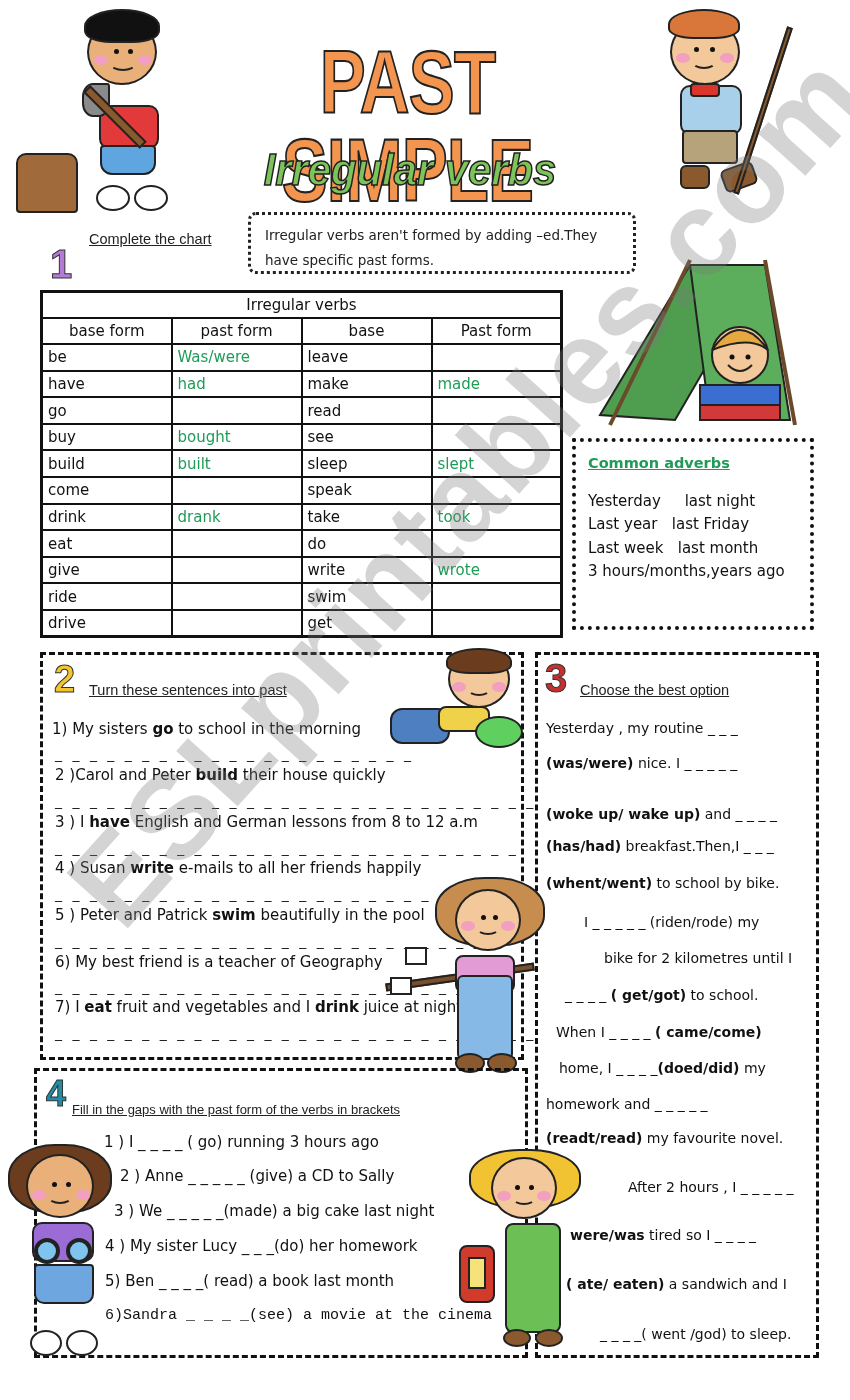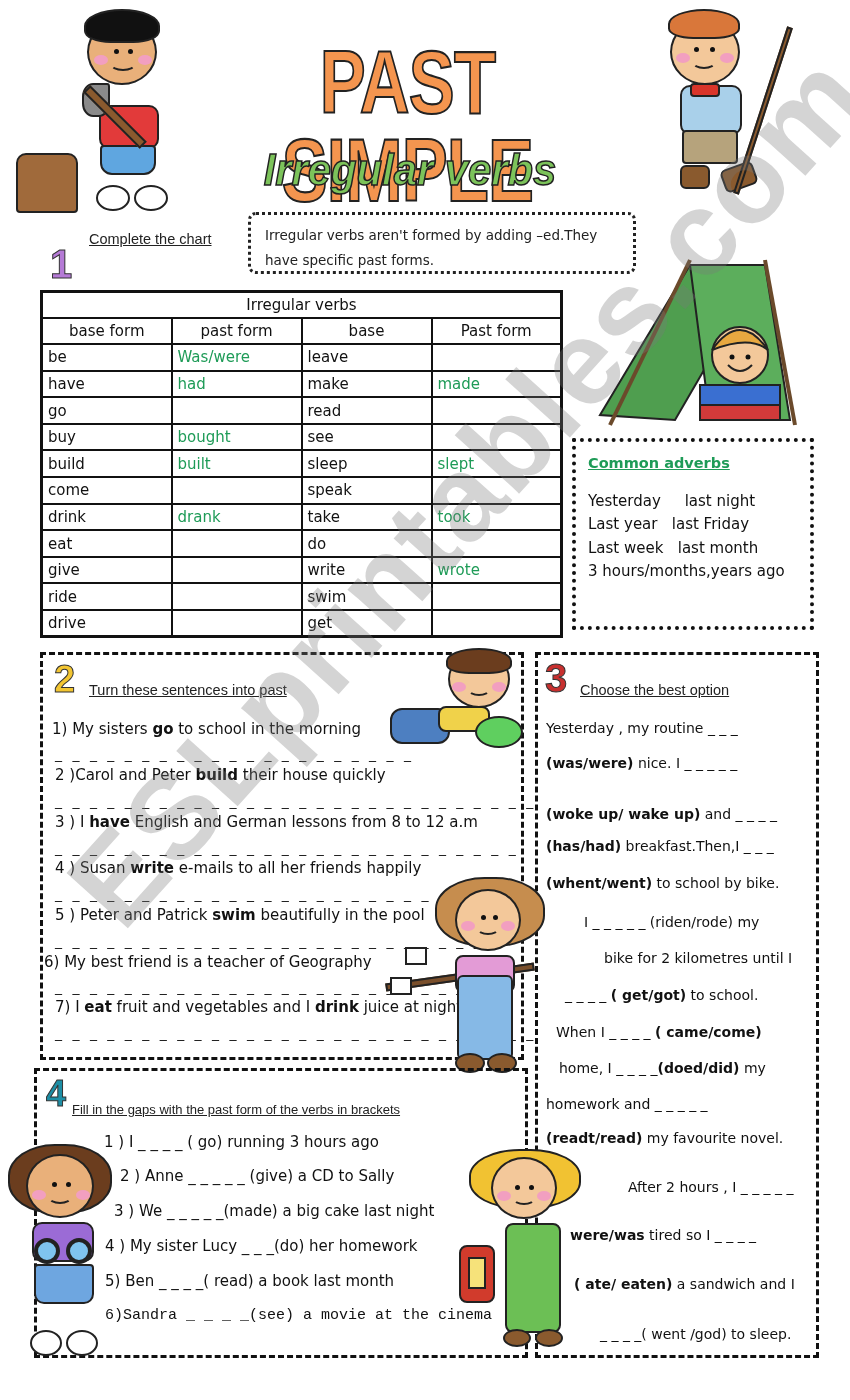--- a/index.html
+++ b/index.html
@@ -254,21 +254,21 @@
 
 <div class="line" style="left:55px;top:813px;"><span>3 ) I </span><b>have</b><span> English and German lessons from 8 to 12 a.m</span></div>
 <div class="blank" style="left:55px;top:840px;">_ _ _ _ _ _ _ _ _ _ _ _ _ _ _ _ _ _ _ _ _ _ _ _ _ _ _</div>
 
 <div class="line" style="left:55px;top:859px;"><span>4 ) Susan </span><b>write</b><span> e-mails to all her friends happily</span></div>
 <div class="blank" style="left:55px;top:886px;">_ _ _ _ _ _ _ _ _ _ _ _ _ _ _ _ _ _ _ _ _ _</div>
 
 <div class="line" style="left:55px;top:906px;"><span>5 ) Peter and Patrick </span><b>swim</b><span> beautifully in the pool</span></div>
 <div class="blank" style="left:55px;top:933px;">_ _ _ _ _ _ _ _ _ _ _ _ _ _ _ _ _ _ _ _ _ _ _ _ _</div>
 
-<div class="line" style="left:44px;top:953px;"><span>6)  My best friend is a teacher of Geography</span></div>
+<div class="line" style="left:55px;top:953px;"><span>6)  My best friend is a teacher of Geography</span></div>
 <div class="blank" style="left:55px;top:979px;">_ _ _ _ _ _ _ _ _ _ _ _ _ _ _ _ _ _ _ _ _ _ _ _ _ _</div>
 
 <div class="line" style="left:55px;top:998px;"><span>7)  I </span><b>eat</b><span>  fruit and vegetables and I </span><b>drink</b><span> juice at night</span></div>
 <div class="blank" style="left:55px;top:1025px;">_ _ _ _ _ _ _ _ _ _ _ _ _ _ _ _ _ _ _ _ _ _ _ _ _ _ _ _</div>
 
 <div class="art" style="left:380px;top:648px;width:155px;height:120px;">
   <div class="body-part" style="left:10px;top:60px;width:60px;height:36px;background:#4d7fc1;border-radius:12px;"></div>
   <div class="body-part" style="left:58px;top:58px;width:52px;height:26px;background:#f0d24a;border-radius:8px;"></div>
   <div class="body-part" style="left:95px;top:68px;width:48px;height:32px;background:#5fcf5f;border-radius:50%;"></div>
   <div class="kid-head" style="left:68px;top:2px;width:62px;height:58px;background:#f3c89a;"></div>
@@ -289,21 +289,21 @@
 <div class="s3text" style="left:546px;top:875px;"><b>(whent/went)</b><span> to school by bike.</span></div>
 <div class="s3text" style="left:584px;top:914px;"><span>I _ _ _ _ _ (riden/rode) my</span></div>
 <div class="s3text" style="left:604px;top:950px;"><span>bike for 2 kilometres until I</span></div>
 <div class="s3text" style="left:565px;top:987px;"><span>_ _ _ _ </span><b>( get/got)</b><span> to school.</span></div>
 <div class="s3text" style="left:556px;top:1024px;"><span>When  I  _ _ _ _ </span><b>( came/come)</b><span></span></div>
 <div class="s3text" style="left:559px;top:1060px;"><span>home, I _ _ _ _</span><b>(doed/did)</b><span> my</span></div>
 <div class="s3text" style="left:546px;top:1096px;"><span>homework and _ _ _ _ _</span></div>
 <div class="s3text" style="left:546px;top:1130px;"><b>(readt/read)</b><span> my favourite novel.</span></div>
 <div class="s3text" style="left:628px;top:1179px;"><span>After 2 hours , I _ _ _ _ _</span></div>
 <div class="s3text" style="left:570px;top:1227px;"><b>were/was</b><span> tired so  I _ _ _ _</span></div>
-<div class="s3text" style="left:566px;top:1276px;margin-left:8px;"><b>( ate/  eaten)</b><span> a sandwich and I</span></div>
+<div class="s3text" style="left:566px;top:1276px;"><b>( ate/  eaten)</b><span> a sandwich and I</span></div>
 <div class="s3text" style="left:600px;top:1326px;"><span>_ _ _ _( went /god) to sleep.</span></div>
 
 <div class="art" style="left:385px;top:875px;width:170px;height:205px;">
   <div class="body-part" style="left:0px;top:98px;width:150px;height:8px;background:#7a4f2b;transform:rotate(-8deg);"></div>
   <div class="body-part" style="left:20px;top:72px;width:22px;height:18px;background:#fff;"></div>
   <div class="body-part" style="left:5px;top:102px;width:22px;height:18px;background:#fff;"></div>
   <div class="body-part" style="left:70px;top:80px;width:60px;height:38px;background:#e39bd6;border-radius:8px;"></div>
   <div class="body-part" style="left:72px;top:100px;width:56px;height:85px;background:#86b9e6;border-radius:6px;"></div>
   <div class="body-part" style="left:70px;top:178px;width:30px;height:20px;background:#8a5a2e;border-radius:50%;"></div>
   <div class="body-part" style="left:102px;top:178px;width:30px;height:20px;background:#8a5a2e;border-radius:50%;"></div>

